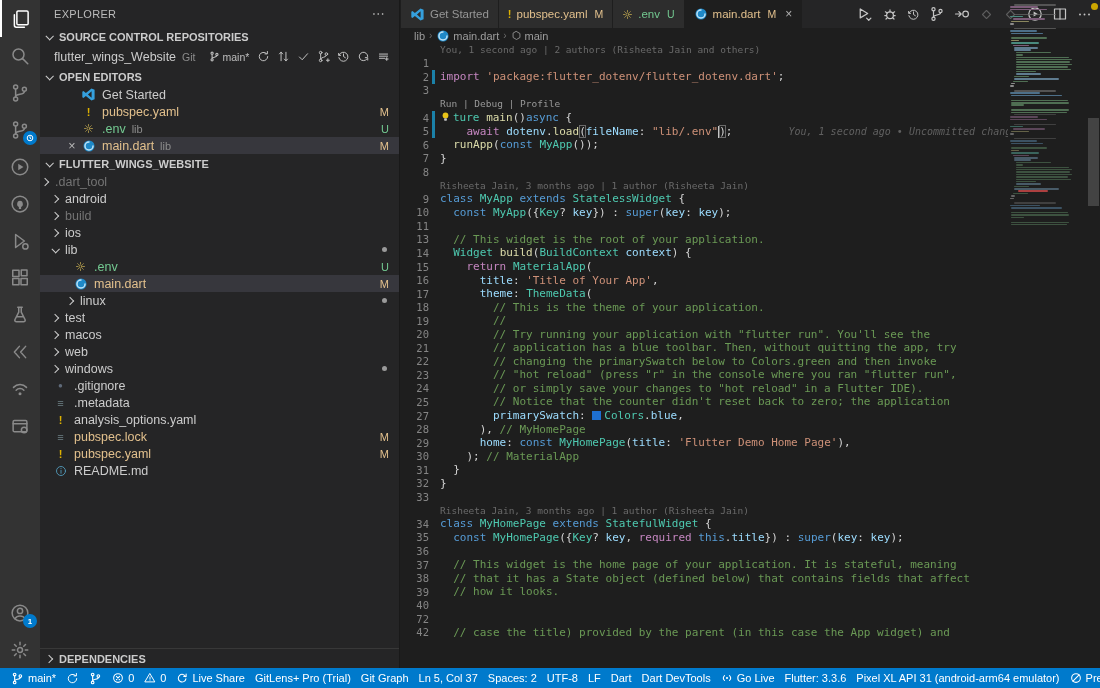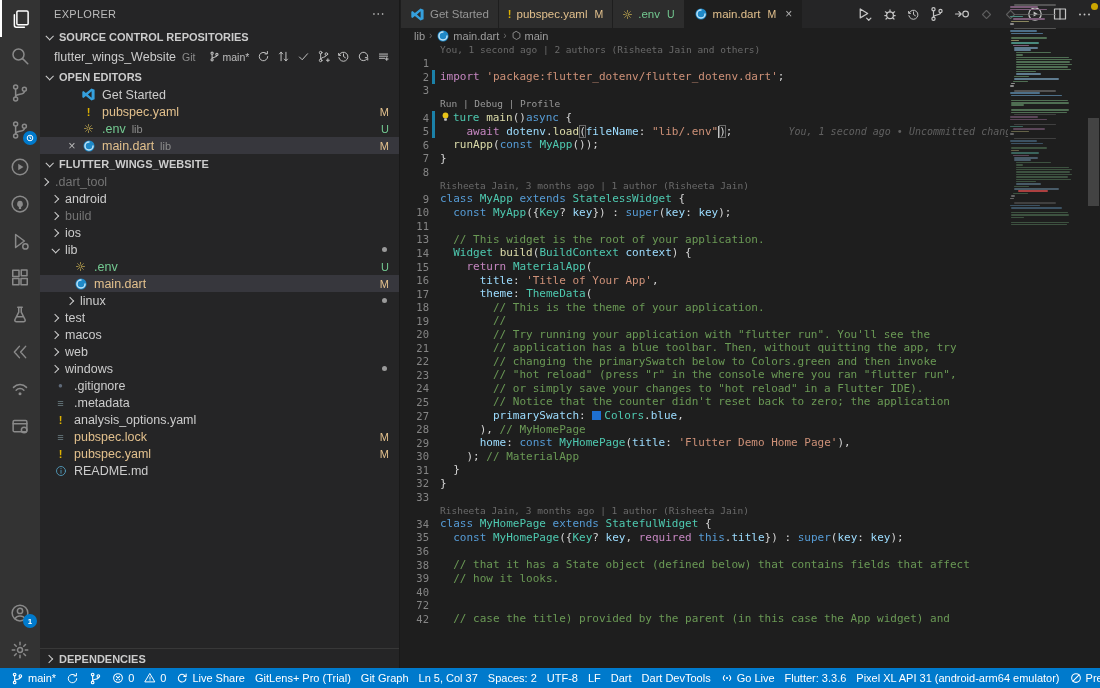--- a/index.html
+++ b/index.html
@@ -596,20 +596,21 @@
         <div class="crow"><span class="gut">28</span><span class="gmark"></span><span class="ctext"><span class="tok-w">      ), </span><span class="tok-c">// MyHomePage</span></span></div>
         <div class="crow"><span class="gut">29</span><span class="gmark"></span><span class="ctext"><span class="tok-w">      </span><span class="tok-v">home</span><span class="tok-w">: </span><span class="tok-k">const</span><span class="tok-w"> </span><span class="tok-t">MyHomePage</span><span class="tok-w">(</span><span class="tok-v">title</span><span class="tok-w">: </span><span class="tok-s">'Flutter Demo Home Page'</span><span class="tok-w">),</span></span></div>
         <div class="crow"><span class="gut">30</span><span class="gmark"></span><span class="ctext"><span class="tok-w">    ); </span><span class="tok-c">// MaterialApp</span></span></div>
         <div class="crow"><span class="gut">31</span><span class="gmark"></span><span class="ctext"><span class="tok-w">  }</span></span></div>
         <div class="crow"><span class="gut">32</span><span class="gmark"></span><span class="ctext"><span class="tok-w">}</span></span></div>
         <div class="crow"><span class="gut">33</span><span class="gmark"></span><span class="ctext"></span></div>
         <div class="crow"><span class="gut"></span><span class="gmark"></span><span class="ctext ann">Risheeta Jain, 3 months ago | 1 author (Risheeta Jain)</span></div>
         <div class="crow"><span class="gut">34</span><span class="gmark"></span><span class="ctext"><span class="tok-k">class</span><span class="tok-w"> </span><span class="tok-t">MyHomePage</span><span class="tok-w"> </span><span class="tok-k">extends</span><span class="tok-w"> </span><span class="tok-t">StatefulWidget</span><span class="tok-w"> {</span></span></div>
         <div class="crow"><span class="gut">35</span><span class="gmark"></span><span class="ctext"><span class="tok-w">  </span><span class="tok-k">const</span><span class="tok-w"> </span><span class="tok-t">MyHomePage</span><span class="tok-w">({</span><span class="tok-t">Key</span><span class="tok-w">? </span><span class="tok-v">key</span><span class="tok-w">, </span><span class="tok-p">required</span><span class="tok-w"> </span><span class="tok-k">this</span><span class="tok-w">.</span><span class="tok-v">title</span><span class="tok-w">}) : </span><span class="tok-k">super</span><span class="tok-w">(</span><span class="tok-v">key</span><span class="tok-w">: </span><span class="tok-v">key</span><span class="tok-w">);</span></span></div>
         <div class="crow"><span class="gut">36</span><span class="gmark"></span><span class="ctext"></span></div>
+        <div class="crow"><span class="gut">37</span><span class="gmark"></span><span class="ctext"><span class="tok-c">  // This widget is the home page of your application. It is stateful, meaning</span></span></div>
         <div class="crow"><span class="gut">38</span><span class="gmark"></span><span class="ctext"><span class="tok-c">  // that it has a State object (defined below) that contains fields that affect</span></span></div>
         <div class="crow"><span class="gut">39</span><span class="gmark"></span><span class="ctext"><span class="tok-c">  // how it looks.</span></span></div>
         <div class="crow"><span class="gut">40</span><span class="gmark"></span><span class="ctext"></span></div>
         <div class="crow"><span class="gut">72</span><span class="gmark"></span></div>
         <div class="crow"><span class="gut">42</span><span class="gmark"></span><span class="ctext"><span class="tok-c">  // case the title) provided by the parent (in this case the App widget) and</span></span></div>
       </div>
     <div id="minimap">
         <div class="mbar" style="width: 42px; margin-left: 4px; background: rgb(106, 106, 106); opacity: 0.7;"></div>
         <div class="mbar" style="width: 28.08px; margin-left: 0px; background: rgb(124, 92, 121); opacity: 1;"></div>
         <div class="mbar" style="width: 37.44px; margin-left: 0px; background: rgb(124, 92, 121); opacity: 1;"></div>

